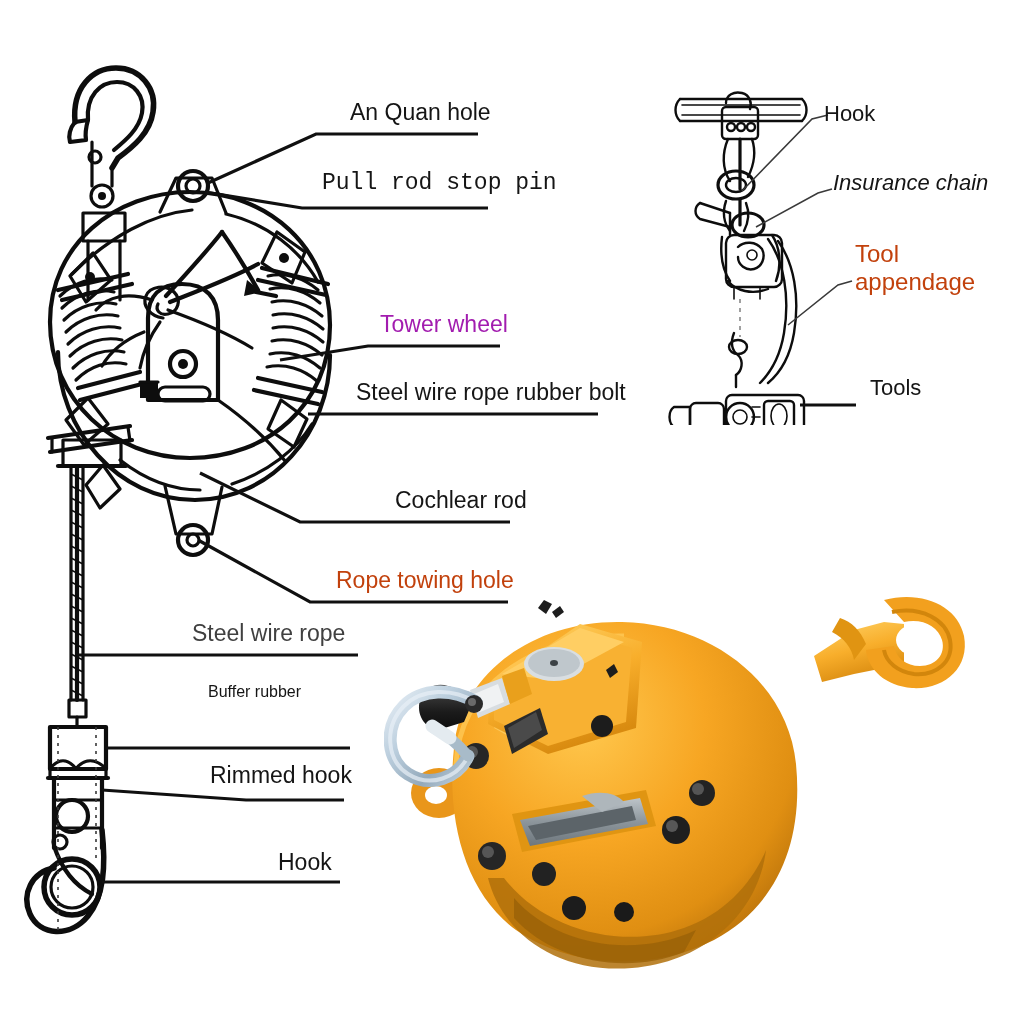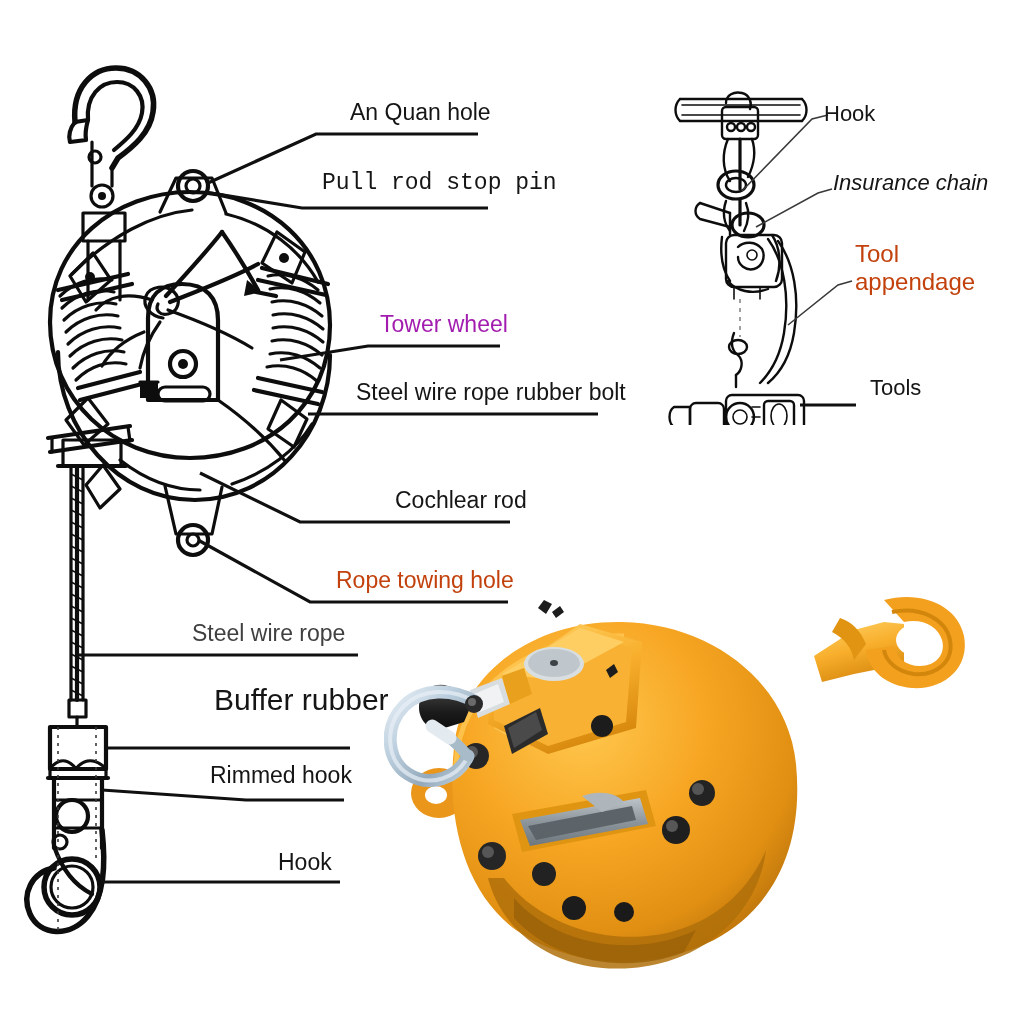--- a/index.html
+++ b/index.html
@@ -221,21 +221,21 @@
   </svg>
 
   <div>
     <div style="position:absolute;left:350px;top:99px;font-size:23px;color:#151515;">An Quan hole</div>
     <div style="position:absolute;left:322px;top:170px;font-size:23px;color:#151515;font-family:Liberation Mono, monospace;">Pull rod stop pin</div>
     <div style="position:absolute;left:380px;top:311px;font-size:23px;color:#a21caf;">Tower wheel</div>
     <div style="position:absolute;left:356px;top:379px;font-size:23px;color:#151515;">Steel wire rope rubber bolt</div>
     <div style="position:absolute;left:388px;top:487px;font-size:23px;color:#151515;margin-left:7px;">Cochlear rod</div>
     <div style="position:absolute;left:336px;top:567px;font-size:23px;color:#c2410c;">Rope towing hole</div>
     <div style="position:absolute;left:192px;top:620px;font-size:23px;color:#404040;">Steel wire rope</div>
-    <div style="position:absolute;left:214px;top:683px;font-size:30px;color:#151515;">Buffer rubber</div>
+    <div style="position:absolute;left:208px;top:683px;font-size:16px;color:#151515;">Buffer rubber</div>
     <div style="position:absolute;left:210px;top:762px;font-size:23px;color:#151515;text-align:right;">Rimmed hook</div>
     <div style="position:absolute;left:278px;top:849px;font-size:23px;color:#151515;">Hook</div>
   </div>
 
   <svg width="380" height="340" viewBox="0 0 380 340" style="position:absolute;left:660px;top:85px;">
 
     <g>
       <path class="ink w2" d="M20 14 L 142 14"></path>
       <path class="ink w2" d="M20 36 L 142 36"></path>
       <path class="ink w2" d="M20 14 C 14 20, 14 30, 20 36"></path>

